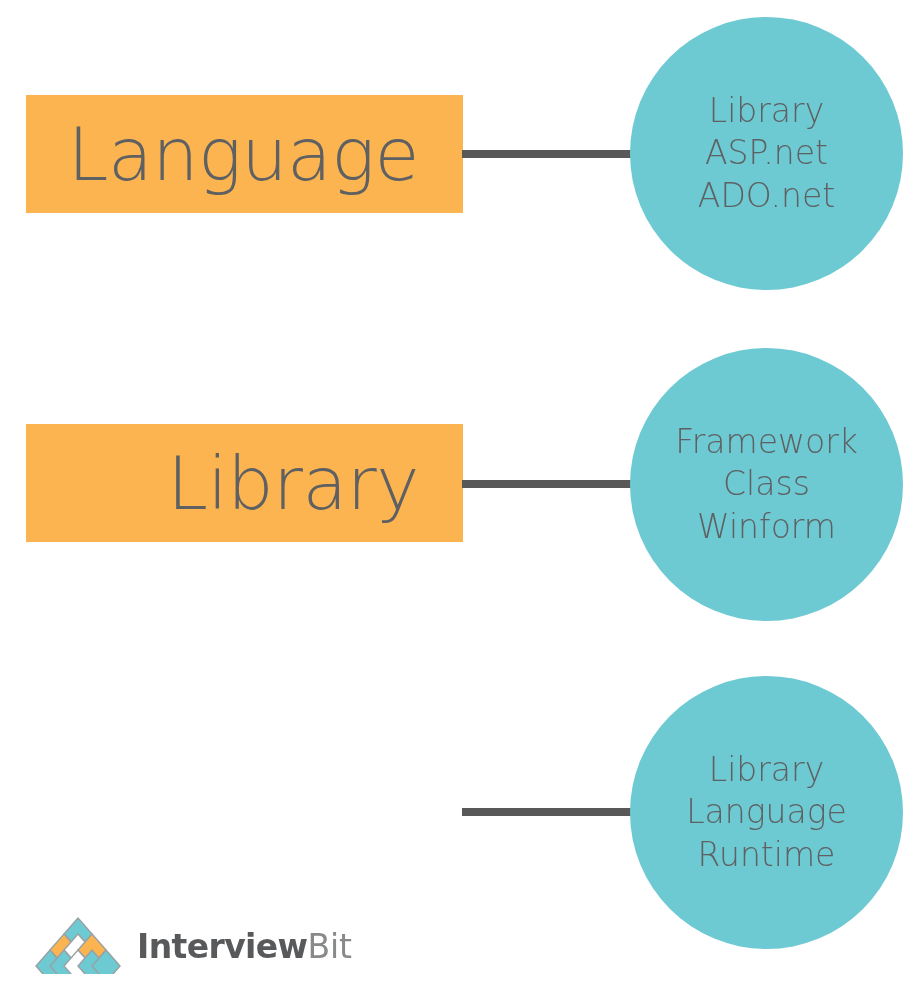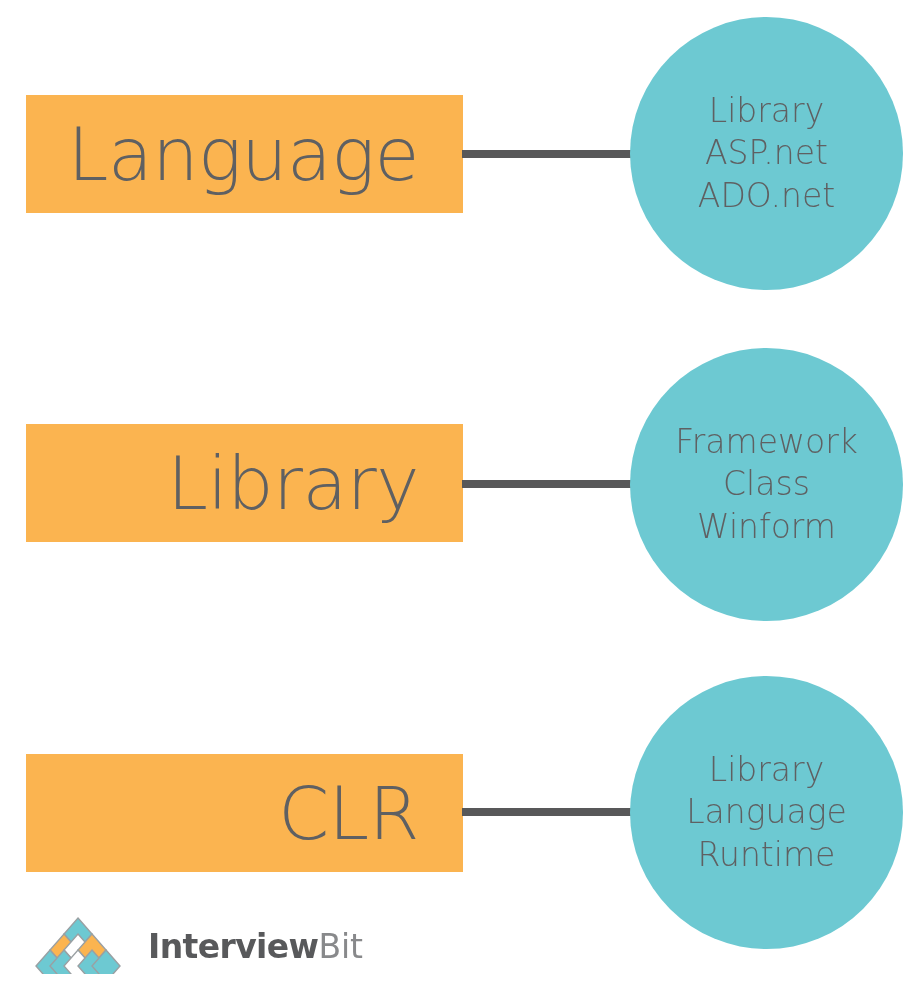--- a/index.html
+++ b/index.html
@@ -82,21 +82,21 @@
   #connector-library  { top: 480px; }
   #connector-clr      { top: 808px; }
 
   
   #logo {
     position: absolute;
     left: 30px;
     top: 916px;
     display: flex;
     align-items: center;
-    gap: 22px;
+    gap: 11px;
   }
   .logo-mark {
     position: relative;
     width: 96px;
     height: 58px;
   }
   .logo-wordmark {
     font-family: "DejaVu Sans", sans-serif;
     font-size: 33px;
     line-height: 1;
@@ -137,23 +137,20 @@
   </div>
 
   <div class="connector" id="connector-library"></div>
 
   <div class="detail-circle" id="circle-library">
     <span class="detail-circle-text">Framework
 Class
 Winform</span>
   </div>
 
-  <div class="layer-box" id="box-clr">
-    <span class="layer-box-label">CLR</span>
-  </div>
 
   <div class="connector" id="connector-clr"></div>
 
   <div class="detail-circle" id="circle-clr">
     <span class="detail-circle-text">Library
 Language
 Runtime</span>
   </div>
 
   <div id="logo">

